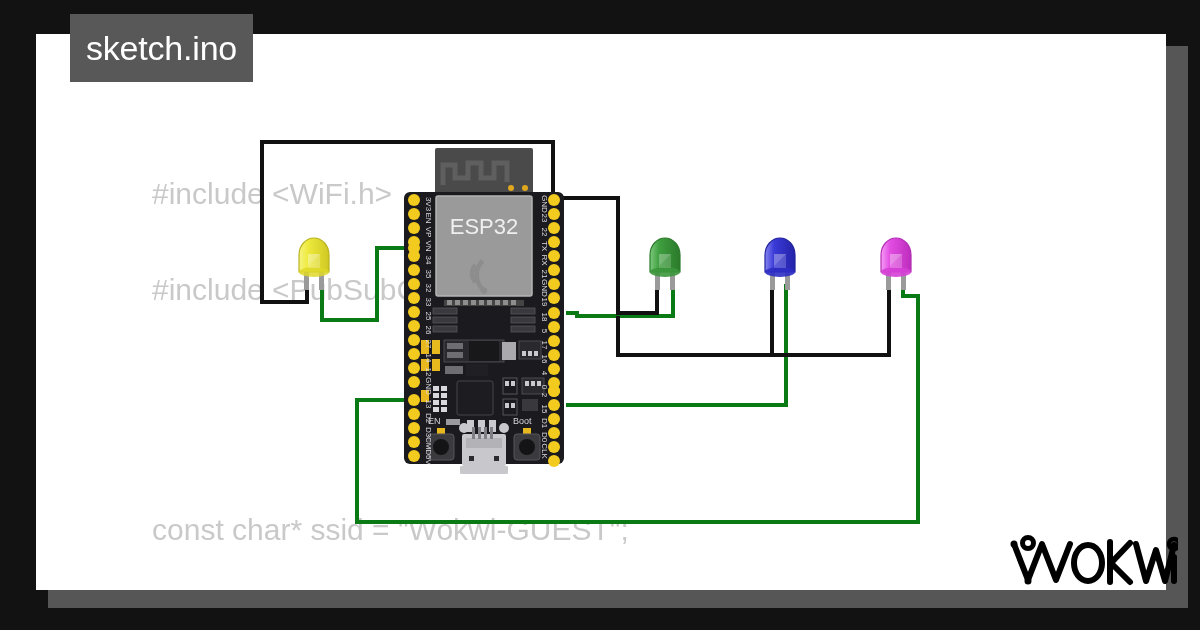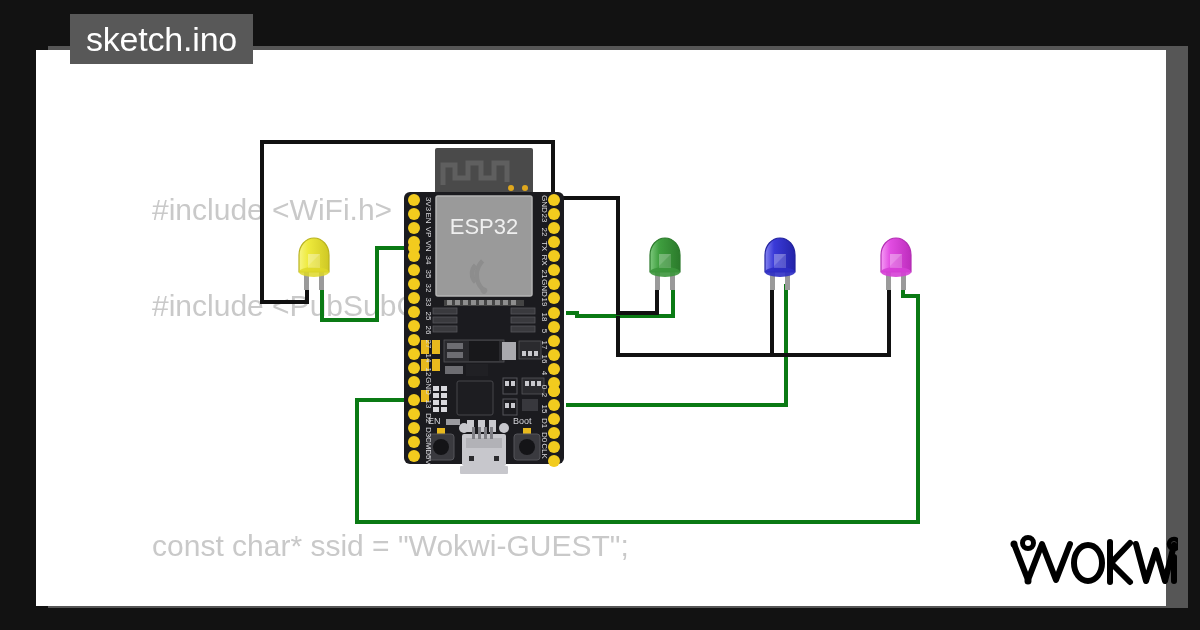--- a/index.html
+++ b/index.html
@@ -16,31 +16,31 @@
   .panel-shadow {
     position: absolute;
     left: 48px; top: 46px;
     width: 1140px; height: 562px;
     background: #565656;
   }
 
   
   .panel {
     position: absolute;
-    left: 36px; top: 50px;
+    left: 36px; top: 34px;
     width: 1130px; height: 556px;
     background: #ffffff;
     overflow: hidden;
   }
 
   
   .file-tab {
     position: absolute;
     left: 70px; top: 14px;
-    height: 50px;
+    height: 68px;
     padding: 0 16px;
     display: flex; align-items: center;
     background: #585858;
     z-index: 40;
   }
   .file-tab-label {
     color: #ffffff;
     font-size: 34px;
     line-height: 1;
     letter-spacing: -0.2px;

